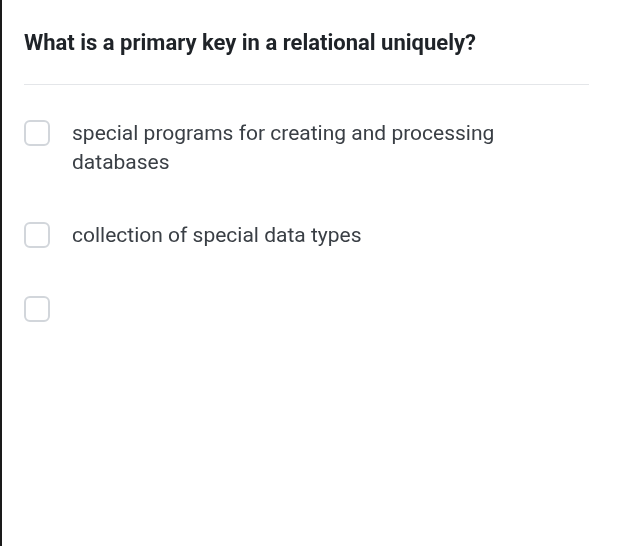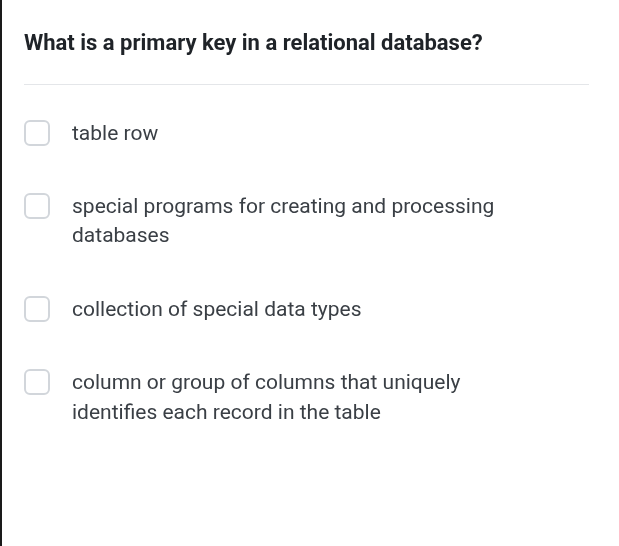--- a/index.html
+++ b/index.html
@@ -45,39 +45,34 @@
     .option-label {
       font-size: 21px;
       color: #3a3f45;
       line-height: 1.4;
       max-width: 440px;
     }
   </style>
 </head>
 <body>
 
-<h1 class="question">What is a primary key in a relational database?</h1>
+<h1 class="question">What is a primary key in a relational uniquely?</h1>
 
 <hr class="divider">
 
 <div class="options">
 
-  <label class="option">
-    <span class="checkbox"></span>
-    <span class="option-label">table row</span>
-  </label>
 
   <label class="option">
     <span class="checkbox"></span>
     <span class="option-label">special programs for creating and processing databases</span>
   </label>
 
   <label class="option">
     <span class="checkbox"></span>
     <span class="option-label">collection of special data types</span>
   </label>
 
   <label class="option">
     <span class="checkbox"></span>
-    <span class="option-label">column or group of columns that uniquely identifies each record in the table</span>
   </label>
 
 </div>
 
 </body></html>

